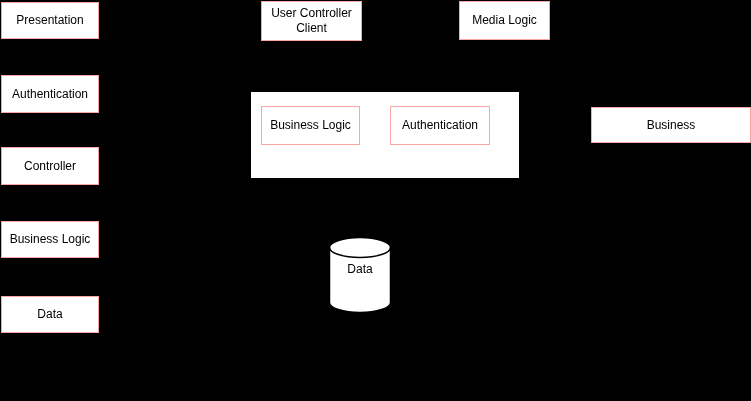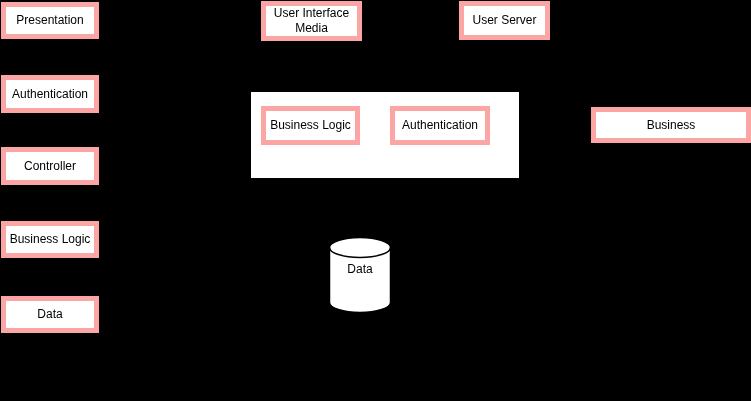--- a/index.html
+++ b/index.html
@@ -12,21 +12,21 @@
     width: 751px;
     height: 401px;
     background: #000000;
     overflow: hidden;
     font-family: "Liberation Sans", sans-serif;
   }
   .node {
     position: absolute;
     box-sizing: border-box;
     background: #ffffff;
-    border: 5px solid #fca5a5;
+    border: 1px solid #fca5a5;
     color: #000000;
     font-size: 12px;
     line-height: 1.25;
     display: flex;
     align-items: center;
     justify-content: center;
     text-align: center;
     padding: 1px 3px;
   }
   
@@ -80,24 +80,24 @@
     <span>Controller</span>
   </div>
   <div class="node ln ln3">
     <span>Business Logic</span>
   </div>
   <div class="node ln ln4">
     <span>Data</span>
   </div>
 
   <div class="node ui-client">
-    <span>User Interface Media</span>
+    <span>User Controller Client</span>
   </div>
   <div class="node media-server">
-    <span>User Server</span>
+    <span>Media Logic</span>
   </div>
 
   <div class="group"></div>
   <div class="node inner-bl">
     <span>Business Logic</span>
   </div>
   <div class="node inner-auth">
     <span>Authentication</span>
   </div>
 

